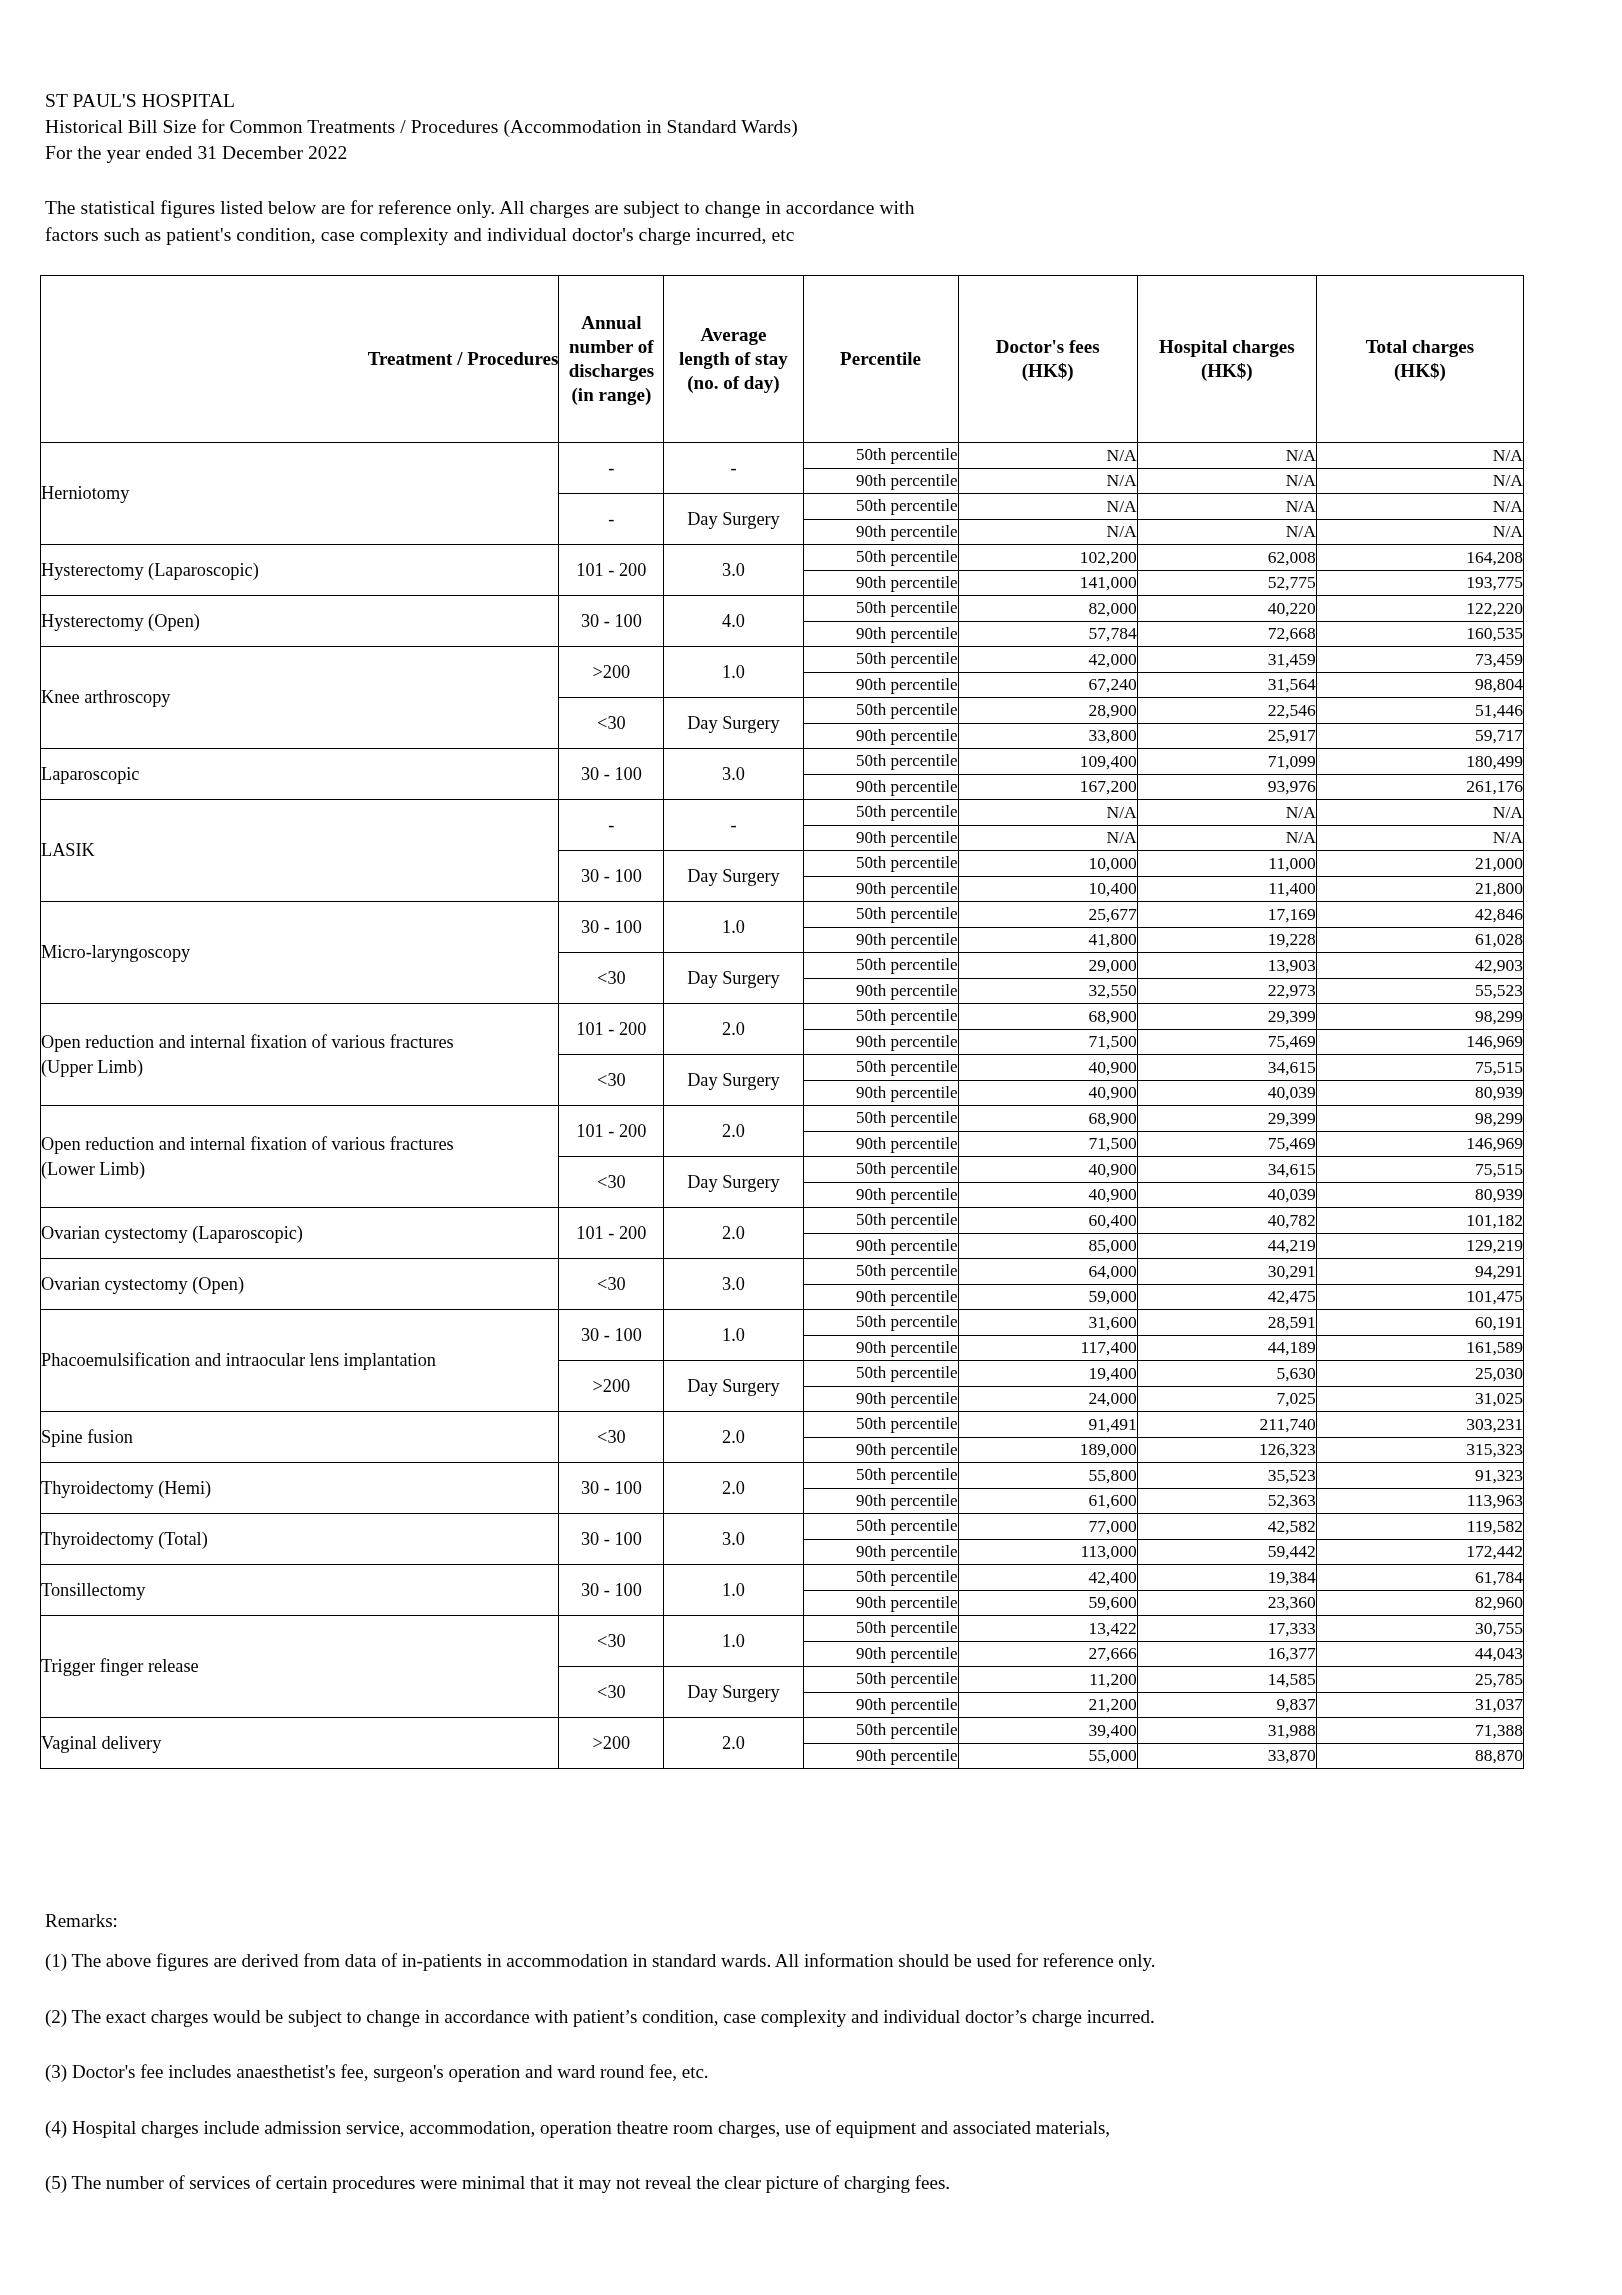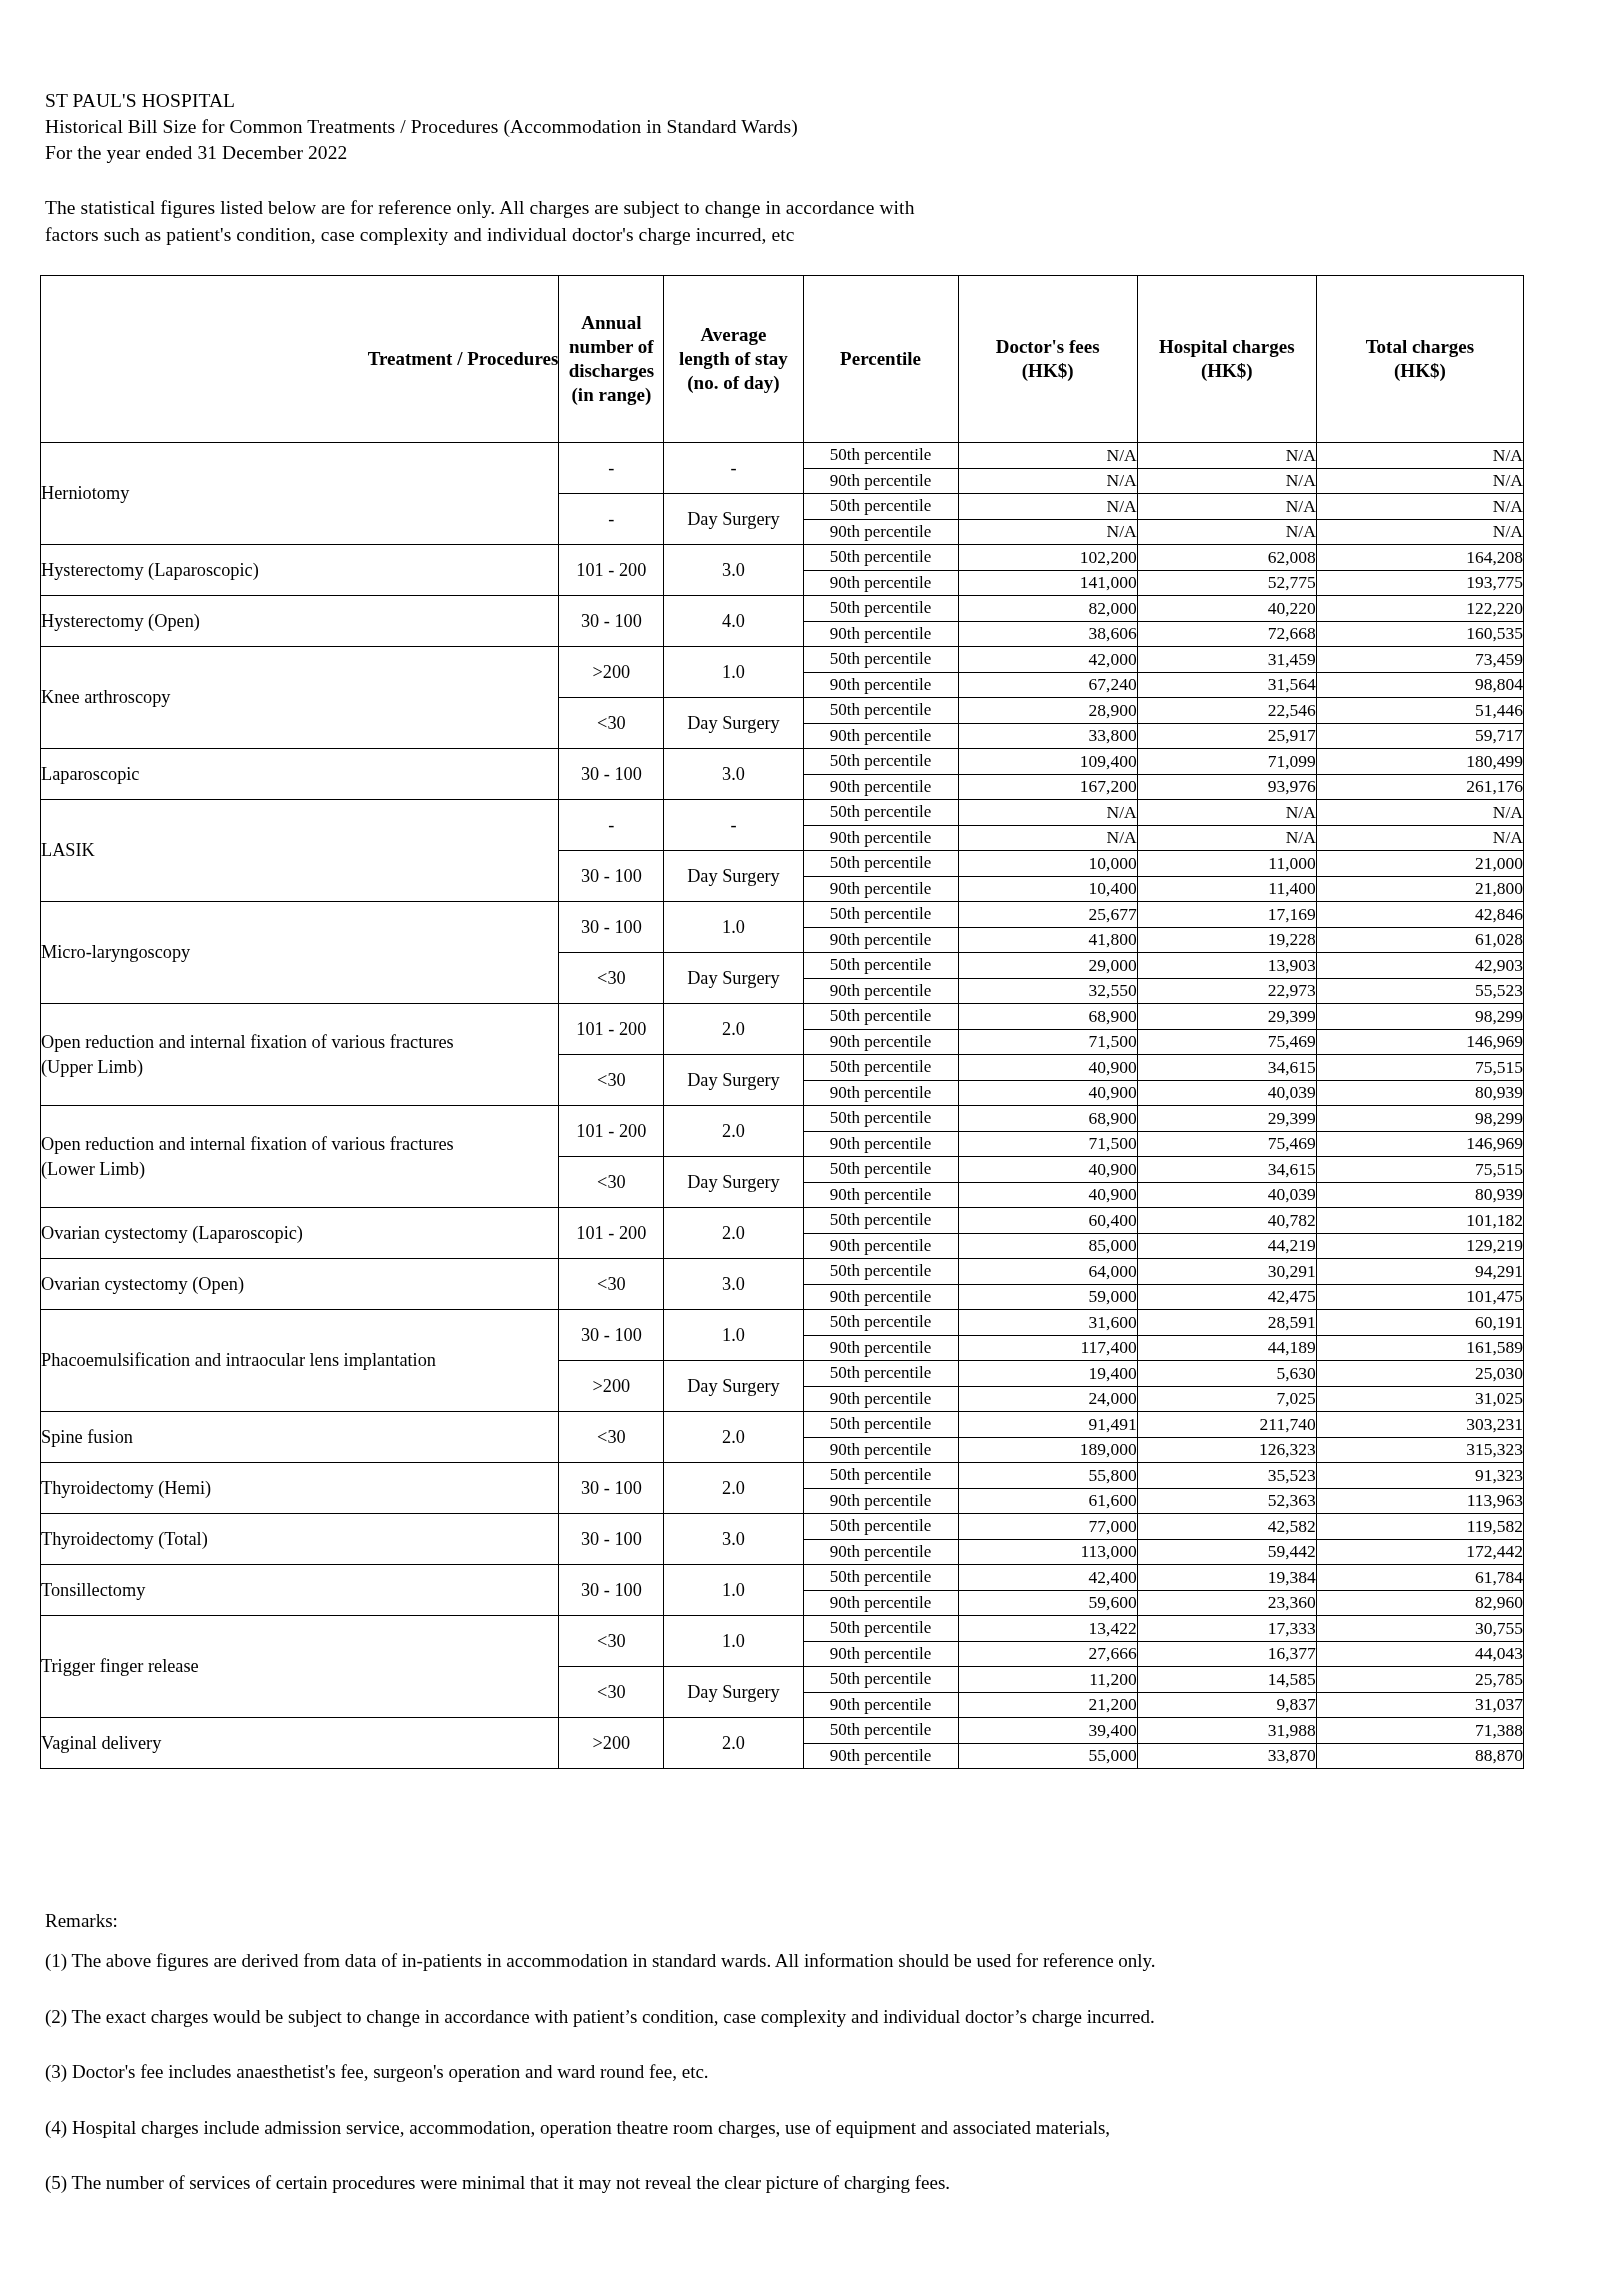--- a/index.html
+++ b/index.html
@@ -95,21 +95,21 @@
     text-align: left;
     padding-left: 9.6px;
     font-size: 18.3px;
     line-height: 25px;
   }
   td.ctr {
     text-align: center;
     font-size: 18.3px;
   }
   td.pct {
-    text-align: center;
+    text-align: right;
     padding-left: 5.6px;
     font-size: 17px;
     height: 25.5px;
   }
   td.num {
     text-align: right;
     padding-right: 11px;
     font-size: 17.5px;
     height: 25.5px;
   }
@@ -244,21 +244,21 @@
             <td class="proc" rowspan="2">Hysterectomy (Open)</td>
             <td class="ctr" rowspan="2">30 - 100</td>
             <td class="ctr" rowspan="2">4.0</td>
             <td class="pct">50th percentile</td>
             <td class="num">82,000</td>
             <td class="num">40,220</td>
             <td class="num">122,220</td>
           </tr>
           <tr class="datarow">
             <td class="pct">90th percentile</td>
-            <td class="num">38,606</td>
+            <td class="num">57,784</td>
             <td class="num">72,668</td>
             <td class="num">160,535</td>
           </tr>
           <tr class="datarow">
             <td class="proc" rowspan="4">Knee arthroscopy</td>
             <td class="ctr" rowspan="2">&gt;200</td>
             <td class="ctr" rowspan="2">1.0</td>
             <td class="pct">50th percentile</td>
             <td class="num">42,000</td>
             <td class="num">31,459</td>

